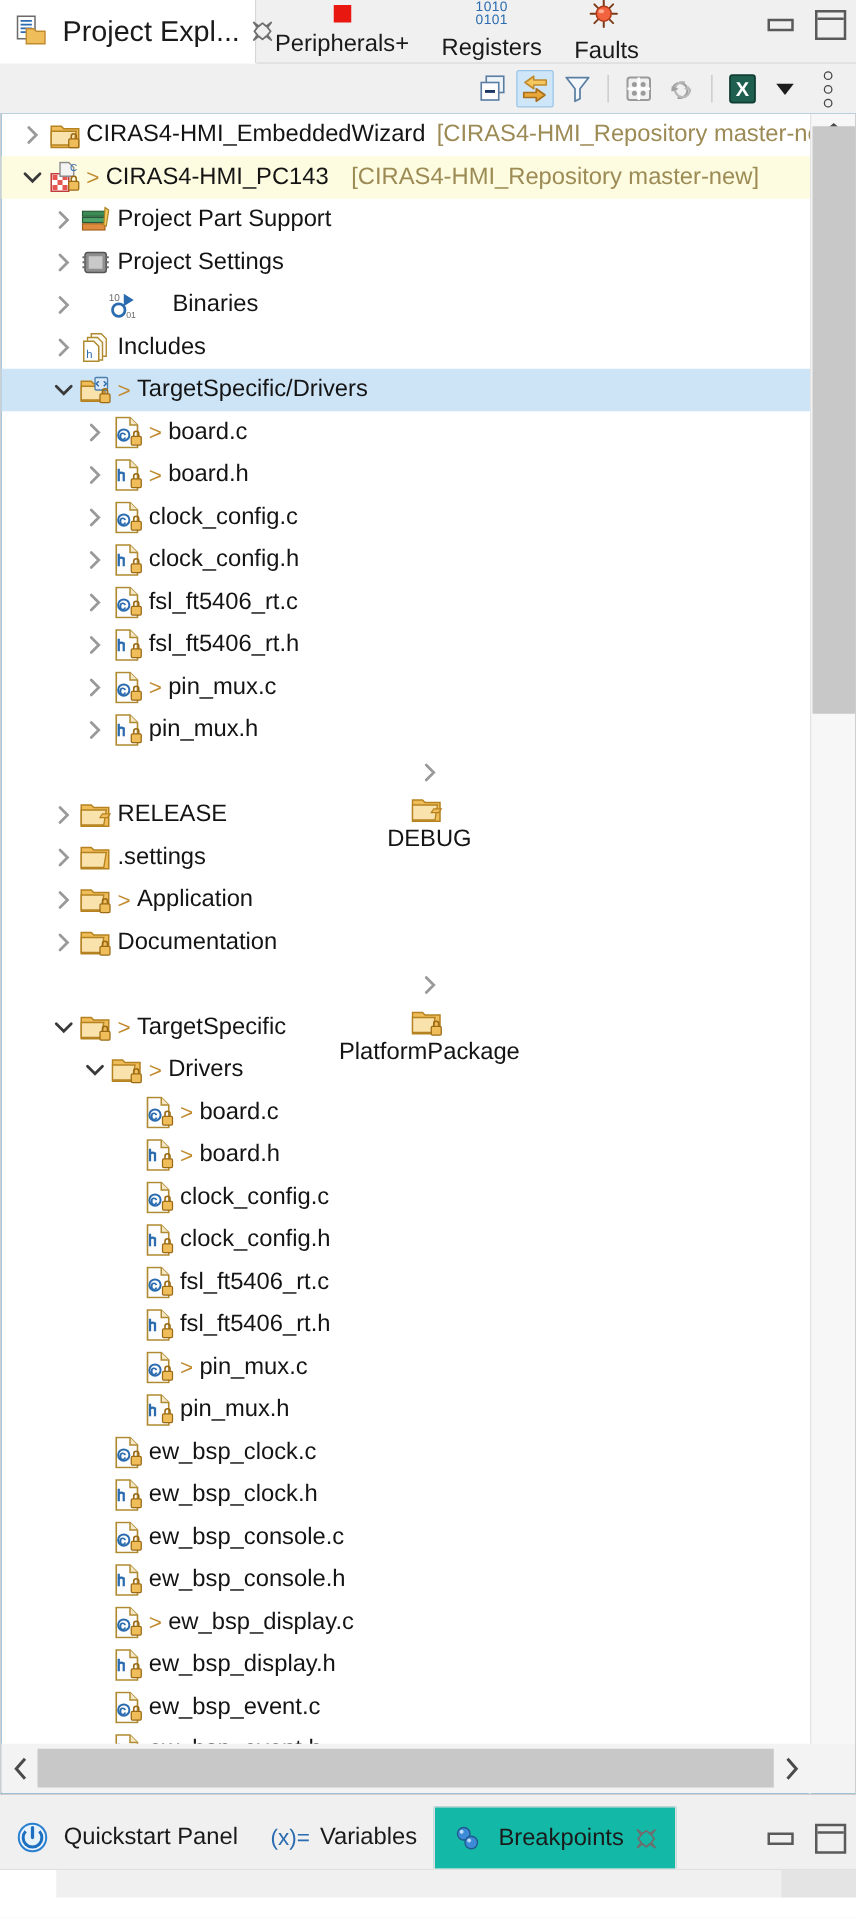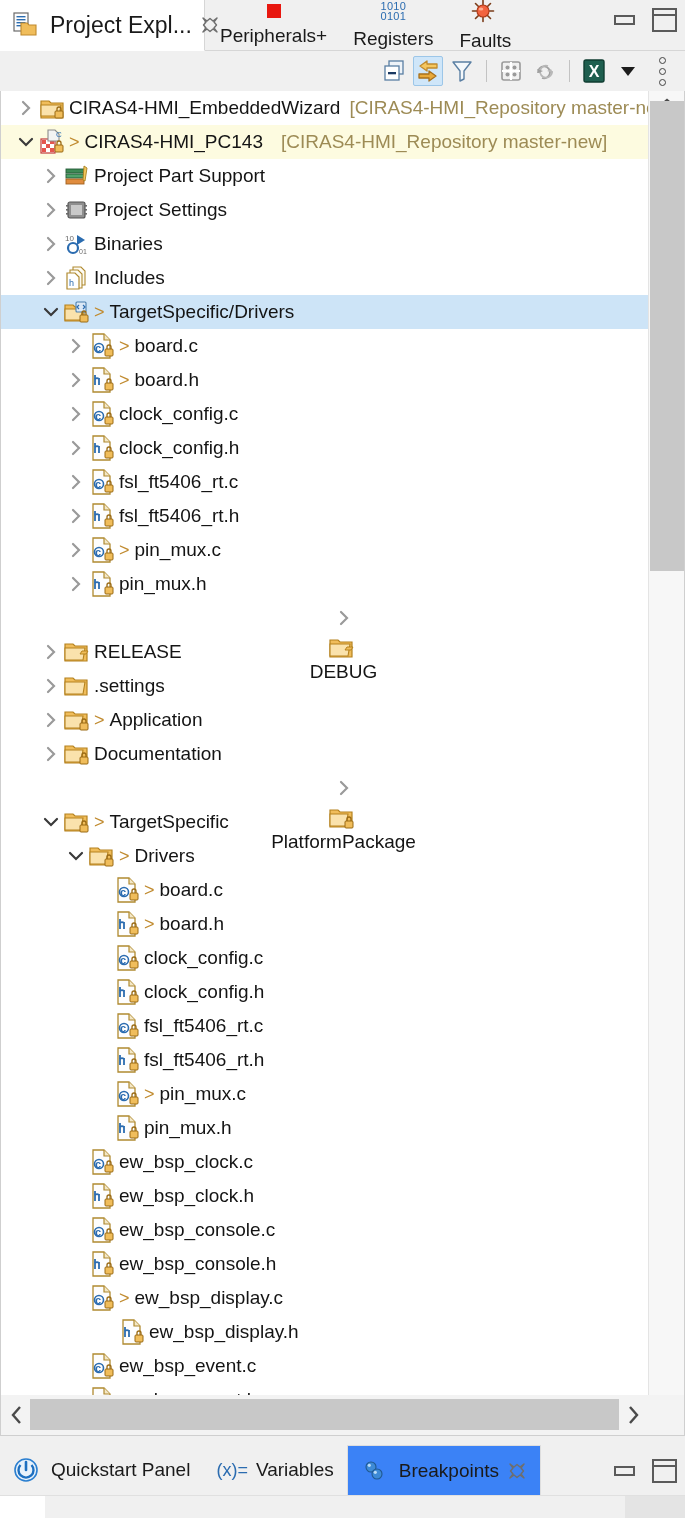--- a/index.html
+++ b/index.html
@@ -170,21 +170,21 @@
     background: #f0f0f0;
   }
   .btabbar {
     position: absolute; left: 0; top: 6px; width: 685px; height: 50px;
     display: flex; align-items: center;
   }
   .btab {
     height: 50px; display: flex; align-items: center; gap: 8px;
     padding: 0 13px; font-size: 19px; color: #1a1a1a; white-space: nowrap;
   }
-  .btab.active { background: #3b82f6; border: 1px solid #dedede; border-bottom: none; }
+  .btab.active { background: #14b8a6; border: 1px solid #dedede; border-bottom: none; }
   .vx { color: #2b6cb0; font-size: 18px; }
   .bottomstrip {
     position: absolute; left: 0; top: 56px; width: 685px; height: 39px;
     background: #ffffff; border-top: 1px solid #e0e0e0;
   }
   .bottomstrip .inner {
     position:absolute; left:45px; top:0; width: 580px; height: 22px;
     background: #f0f0f0;
   }
   .bottomstrip .inner2 {
@@ -409,21 +409,21 @@
                 <rect x="2" y="12" width="3" height="1.6"></rect>
                 <rect x="2" y="16" width="3" height="1.6"></rect>
                 <rect x="20" y="8" width="3" height="1.6"></rect>
                 <rect x="20" y="12" width="3" height="1.6"></rect>
                 <rect x="20" y="16" width="3" height="1.6"></rect>
               </g>
             </svg>
           </span>
           <span class="label">Project Settings</span>
         </div>
-        <div class="row" style="padding-left: 37px;">
+        <div class="row" style="padding-left: 37px; gap: 22px;">
           <span class="twisty">
             <svg width="18" height="18" viewBox="0 0 18 18">
               <path d="M6 3 L12 9 L6 15" fill="none" stroke="#9a9a9a" stroke-width="2.2" stroke-linecap="round"></path>
             </svg>
           </span>
           <span class="icon">
             <svg width="26" height="26" viewBox="0 0 26 26">
               <text x="1" y="10" font-family="Liberation Sans, sans-serif" font-size="8" fill="#6a6a6a">10</text>
               <path d="M13 4 l8 5 l-8 5 z" fill="#2b6cb0"></path>
               <circle cx="9" cy="17" r="5" fill="none" stroke="#2b6cb0" stroke-width="2.2"></circle>
@@ -1004,21 +1004,21 @@
               <circle cx="10" cy="15" r="4.5" fill="none" stroke="#2b6cb0" stroke-width="1.6"></circle>
               <g>
                 <rect x="16" y="16" width="8" height="7" rx="1" fill="#f0bd5b" stroke="#9a6a14" stroke-width="1"></rect>
                 <path d="M18 16 v-2 a2 2 0 0 1 4 0 v2" fill="none" stroke="#9a6a14" stroke-width="1.3"></path>
               </g>
             </svg>
           </span>
           <span class="arrowmark">&gt;</span>
           <span class="label">ew_bsp_display.c</span>
         </div>
-        <div class="row" style="padding-left: 92px;">
+        <div class="row" style="padding-left: 62px;">
           <span class="twisty"></span>
           <span class="icon">
             <svg width="26" height="26" viewBox="0 0 26 26">
               <path d="M4 1 h11 l6 6 v18 h-17 z" fill="#fdfdfd" stroke="#b08a30" stroke-width="1.3"></path>
               <path d="M15 1 v6 h6" fill="#f3e7c6" stroke="#b08a30" stroke-width="1.2"></path>
               <g stroke="#2b6cb0" stroke-width="1.8" fill="none">
                 <path d="M6 8 v10"></path>
                 <path d="M10 11 v7"></path>
                 <path d="M10 12 a3 3 0 0 0 -4 0"></path>
               </g>

